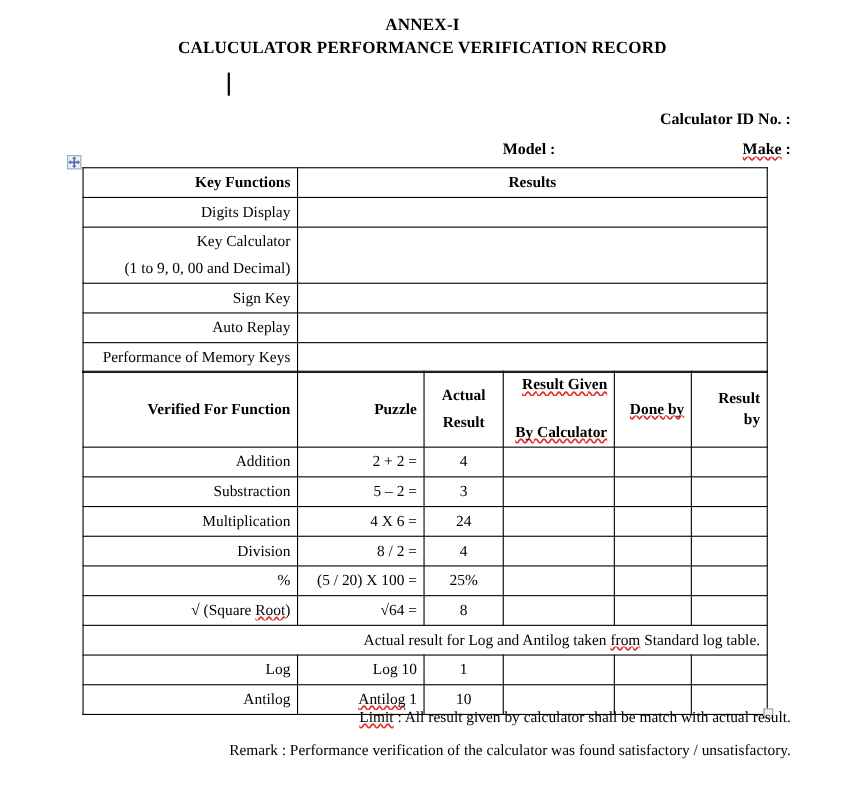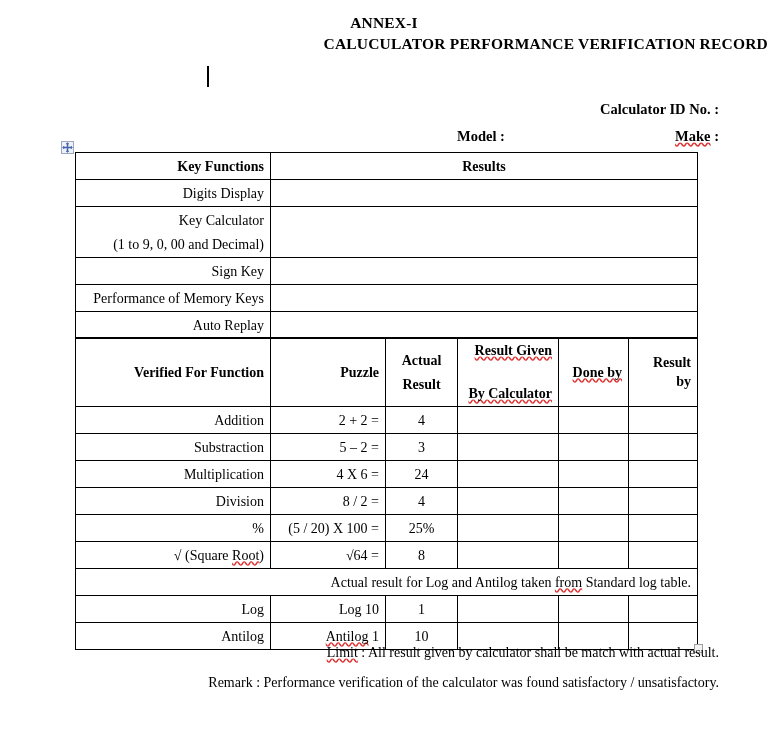--- a/index.html
+++ b/index.html
@@ -27,21 +27,20 @@
     padding-top: 12px;
   }
   .title-line {
     font-weight: bold;
     font-size: 15.5px;
     letter-spacing: 0.2px;
     line-height: 21px;
   }
   .title-line.main {
     font-size: 15.5px;
-    text-align: right;
   }
 
   
   .caret {
     position: absolute;
     left: 207px;
     top: 66px;
     width: 2px;
     height: 21px;
     background: #000;
@@ -194,26 +193,26 @@
         </td>
         <td class="l"></td>
       </tr>
 
       <tr class="row-1line">
         <td class="l">Sign Key</td>
         <td class="l"></td>
       </tr>
 
       <tr class="row-1line">
+        <td class="l">Auto Replay</td>
+        <td class="l"></td>
+      </tr>
+
+      <tr class="row-1line">
         <td class="l">Performance of Memory Keys</td>
-        <td class="l"></td>
-      </tr>
-
-      <tr class="row-1line">
-        <td class="l">Auto Replay</td>
         <td class="l"></td>
       </tr>
     </tbody>
   </table>
 
   <table class="doc-table" id="table-verification">
     <colgroup>
       <col style="width:195px">
       <col style="width:115px">
       <col style="width:72px">

